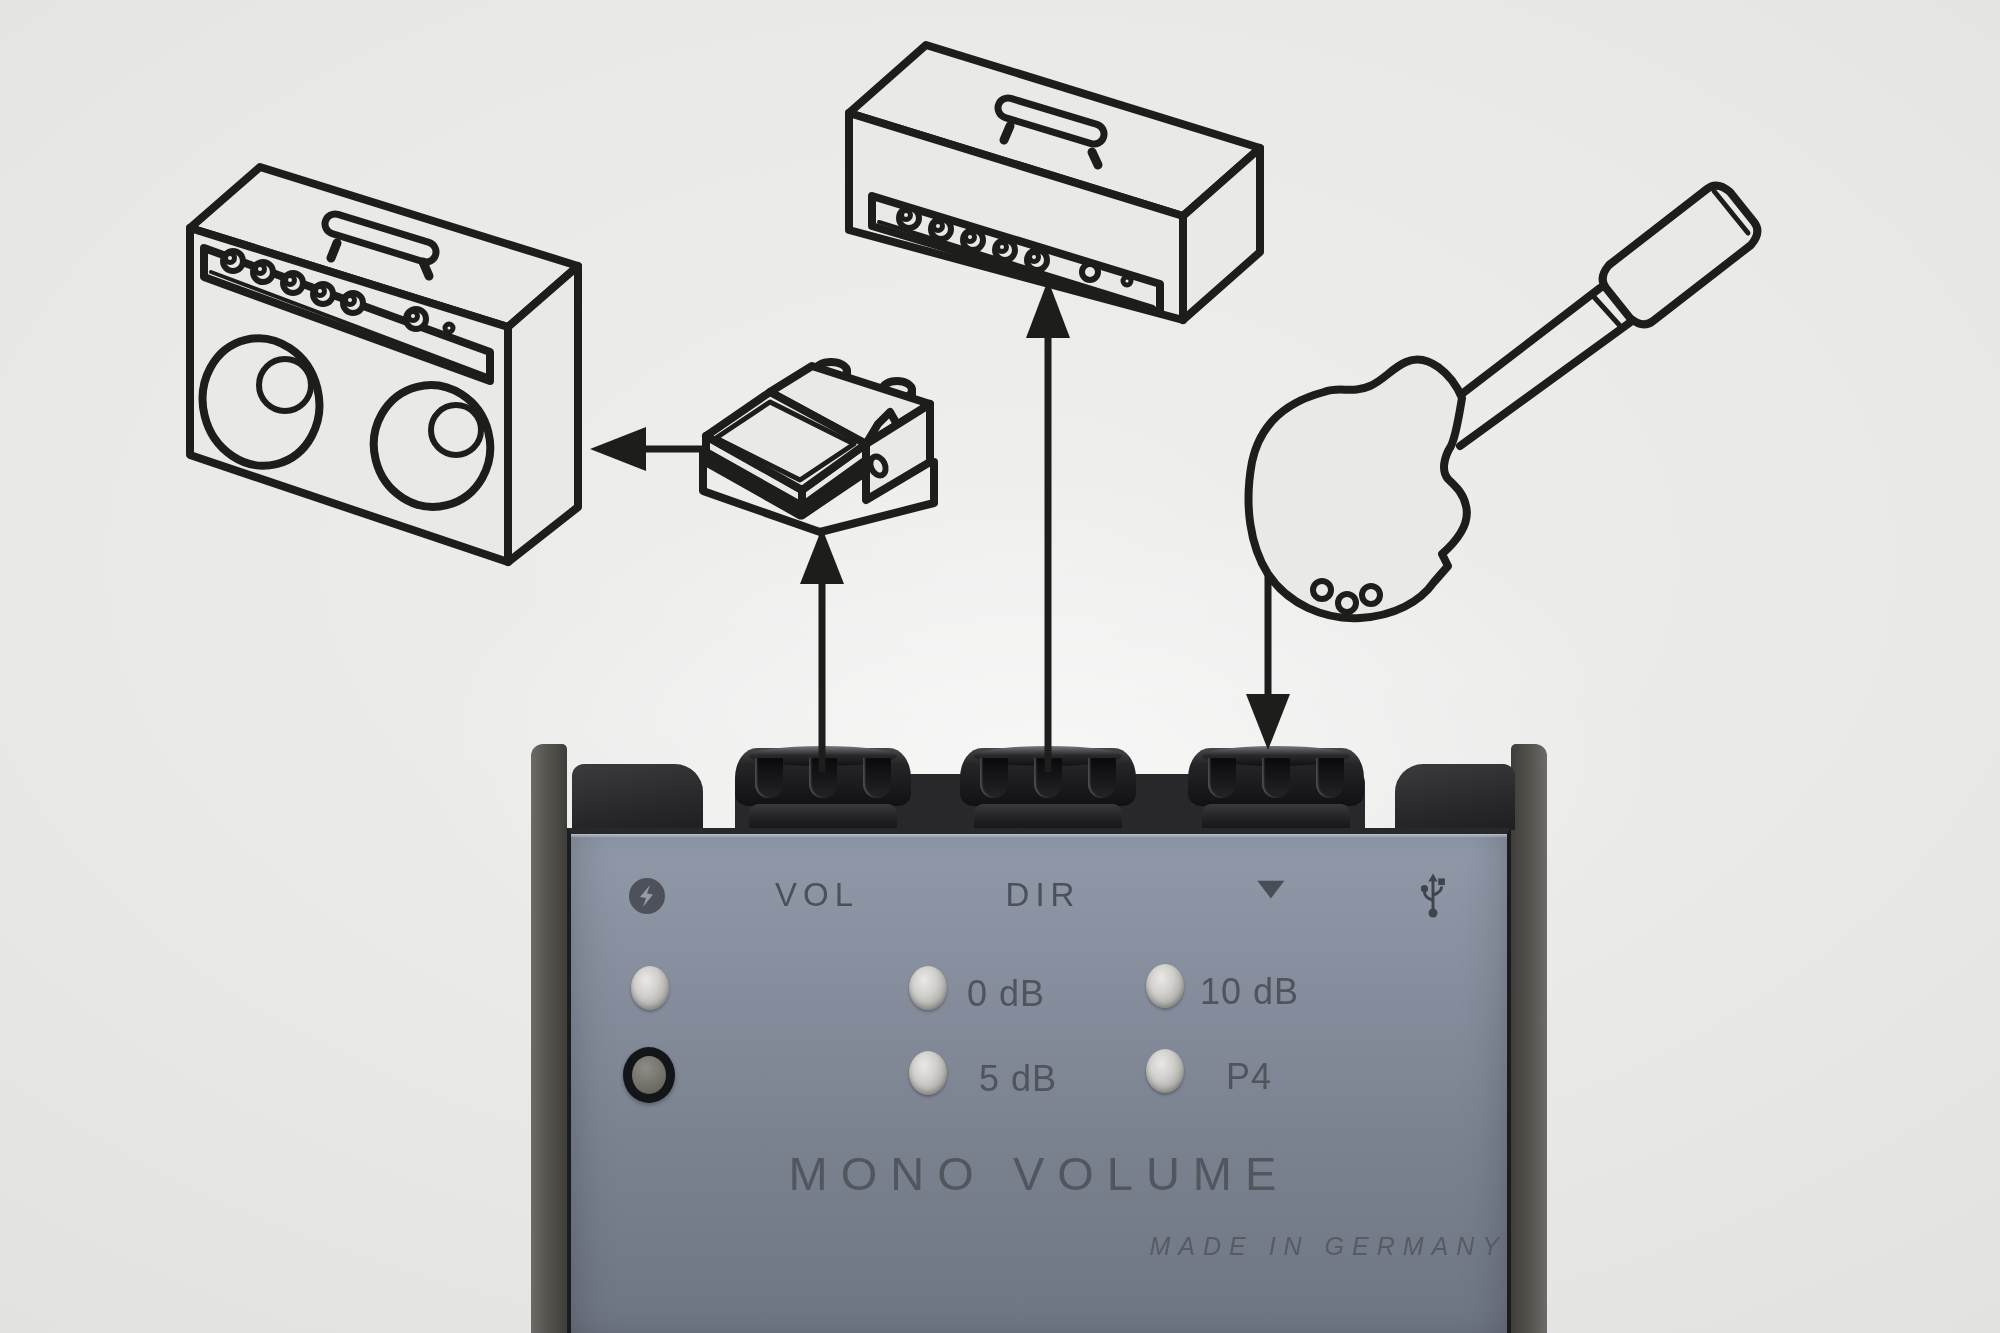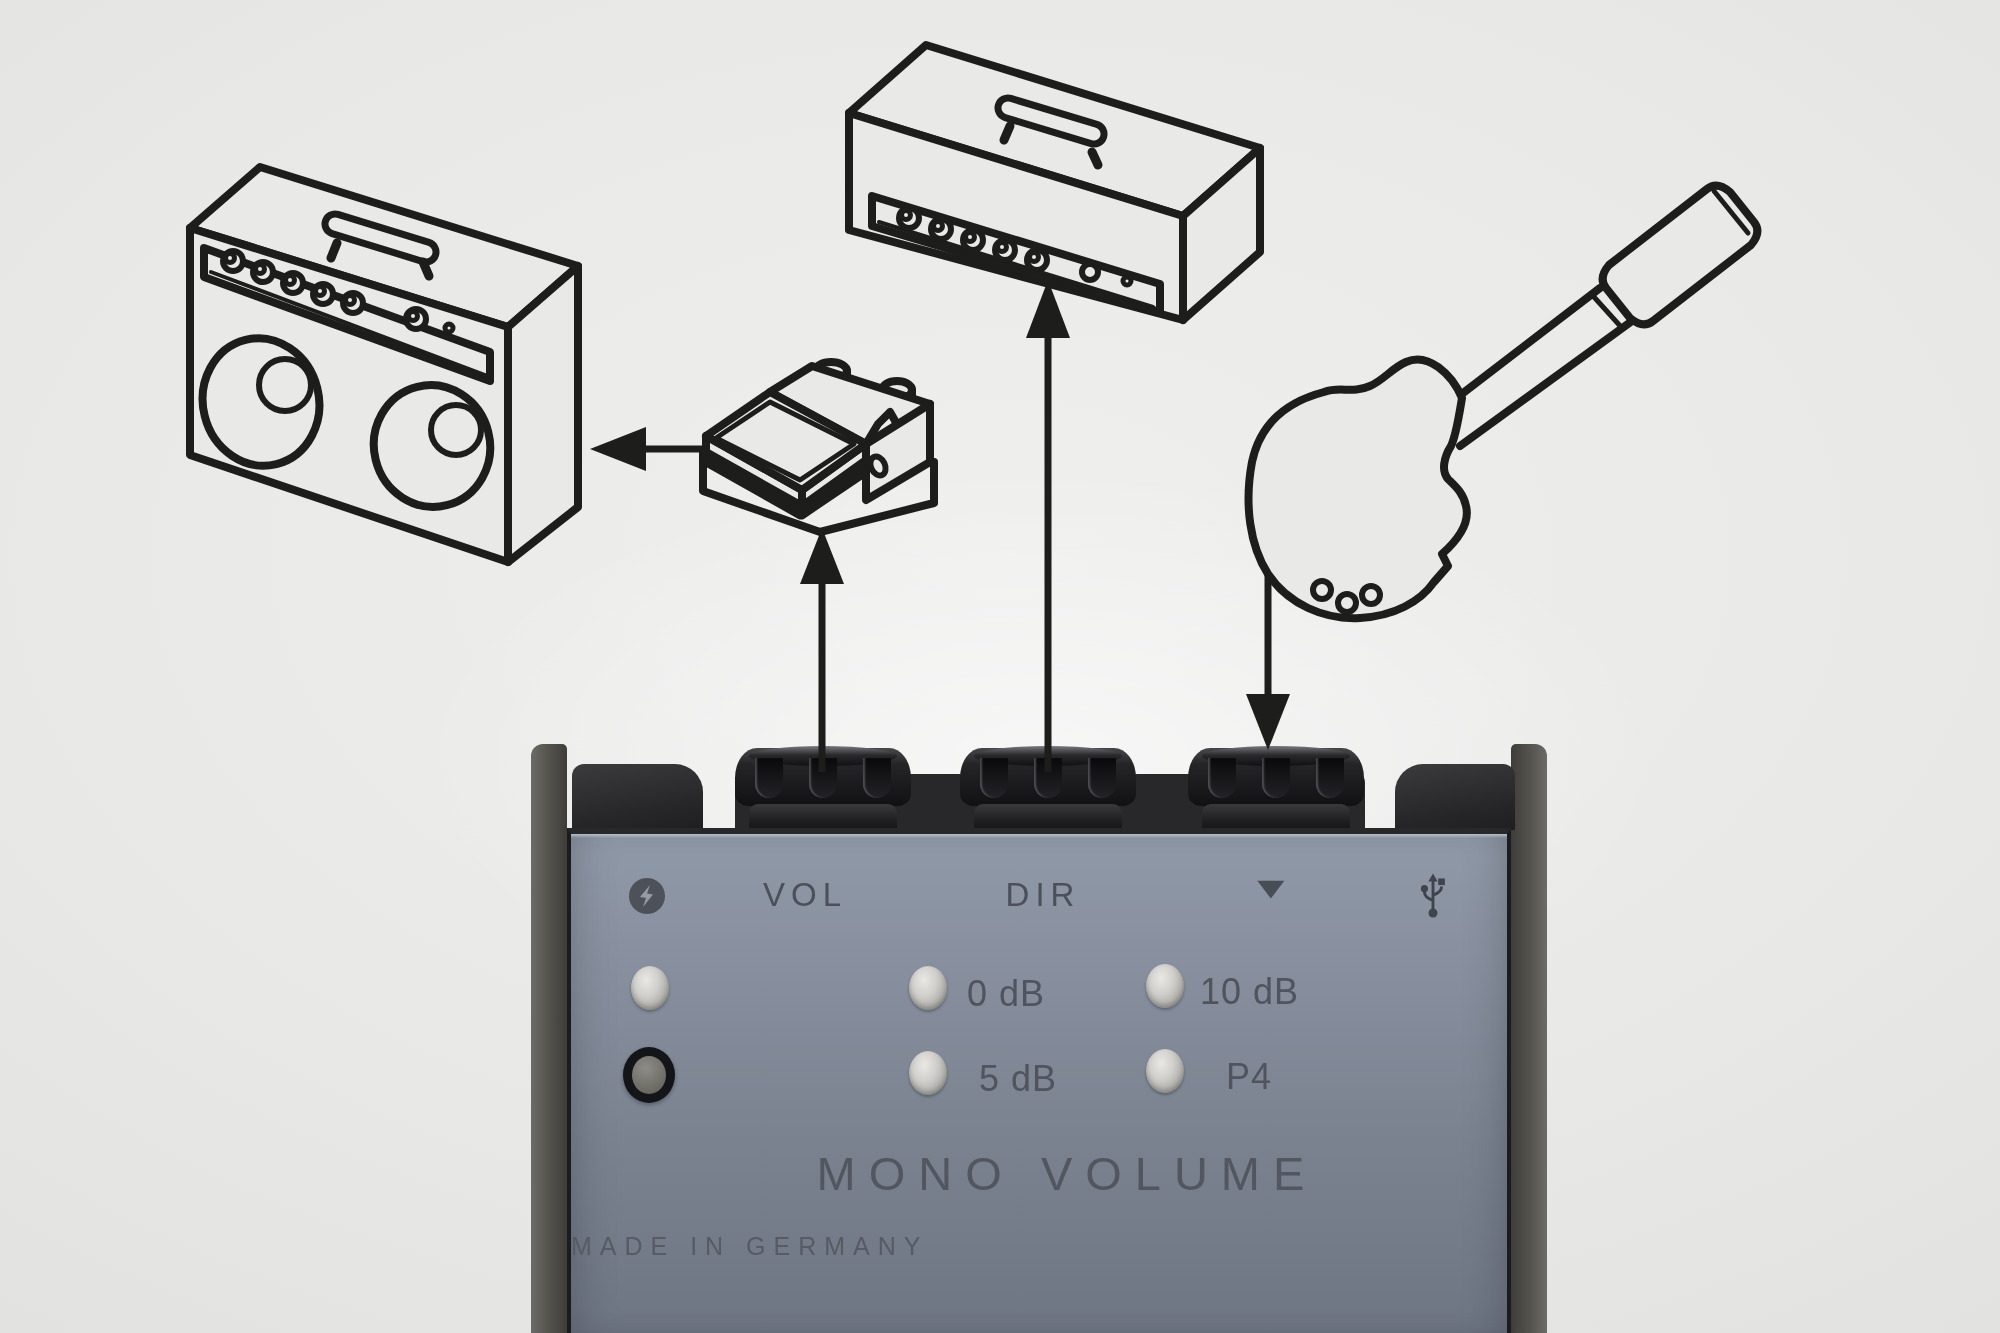--- a/index.html
+++ b/index.html
@@ -40,38 +40,38 @@
   .panel{position:absolute;left:36px;width:944px;top:84px;bottom:0;box-sizing:border-box;
     border-top:6px solid #26282a;border-left:4px solid #1b1c1e;border-right:4px solid #1b1c1e;
     background:linear-gradient(180deg,#9099a8 0%,#878f9e 28%,#7a8290 62%,#6e7583 100%);
     box-shadow:inset 26px 0 46px -28px rgba(0,0,0,.25), inset -26px 0 46px -28px rgba(0,0,0,.25);
     color:#4e535c;}
   .panel::before{content:"";position:absolute;left:0;right:0;top:0;height:4px;
     background:linear-gradient(180deg,rgba(190,196,207,.9),rgba(190,196,207,0));}
   .icon-circle{position:absolute;left:56px;top:42px;width:40px;height:40px;}
   .port-label{position:absolute;width:140px;text-align:center;
     font-size:33px;letter-spacing:6px;color:#4b505a;}
-  .pl-vol{left:164px;top:42px;text-align:center;}
+  .pl-vol{left:176px;top:42px;text-align:center;}
   .pl-dir{left:402px;top:42px;}
   .tri{position:absolute;left:672px;top:30px;width:56px;text-align:center;
     font-size:42px;color:#484d56;transform:scale(1.1,.72);}
   .usb-box{position:absolute;left:844px;top:36px;}
   .led{position:absolute;width:38px;height:44px;border-radius:50%;
     background:radial-gradient(ellipse at 40% 32%, #e9e8e5 0%, #d0cfcb 38%, #aaa9a5 72%, #8f8e8a 100%);
     box-shadow:0 2px 3px rgba(0,0,0,.28), inset 0 -3px 5px rgba(0,0,0,.22);}
   .led-bezel{position:absolute;width:52px;height:56px;border-radius:50%;background:#141518;
     display:flex;align-items:center;justify-content:center;
     box-shadow:0 2px 4px rgba(0,0,0,.3);}
   .led-bezel .led-inner{width:34px;height:38px;border-radius:50%;
     background:radial-gradient(circle at 40% 32%, #8d8c86 0%, #6b6a63 70%, #585750 100%);}
   .led-label{position:absolute;font-size:36px;letter-spacing:1px;color:#4f545d;white-space:nowrap;}
   .brand{position:absolute;left:0;width:100%;top:312px;text-align:center;
-    font-size:47px;letter-spacing:13px;color:#51565f;padding-left:28px;}
-  .origin{position:absolute;left:0;width:100%;top:398px;text-align:left;
-    font-size:25px;letter-spacing:8px;color:#565b64;}
+    font-size:47px;letter-spacing:13px;color:#51565f;}
+  .origin{position:absolute;left:0;width:100%;top:398px;text-align:right;
+    font-size:25px;letter-spacing:8px;color:#565b64;font-style:italic;}
   
   .overlay{position:absolute;inset:0;width:100%;height:100%;z-index:2;pointer-events:none;}
   .art path,.art ellipse,.art circle{stroke:#1d1d1b;stroke-width:8;fill:#e9e9e8;
     stroke-linejoin:round;stroke-linecap:round;}
   .art .thin{stroke-width:4;fill:none;}
   .art .mid{stroke-width:6;fill:#e9e9e8;}
   .art .inner{stroke-width:5;fill:none;}
   .art .nofill{fill:none;}
   .art .hbar{stroke-width:27;fill:none;}
   .art .hbar-in{stroke:#e9e9e8;stroke-width:13;fill:none;}

